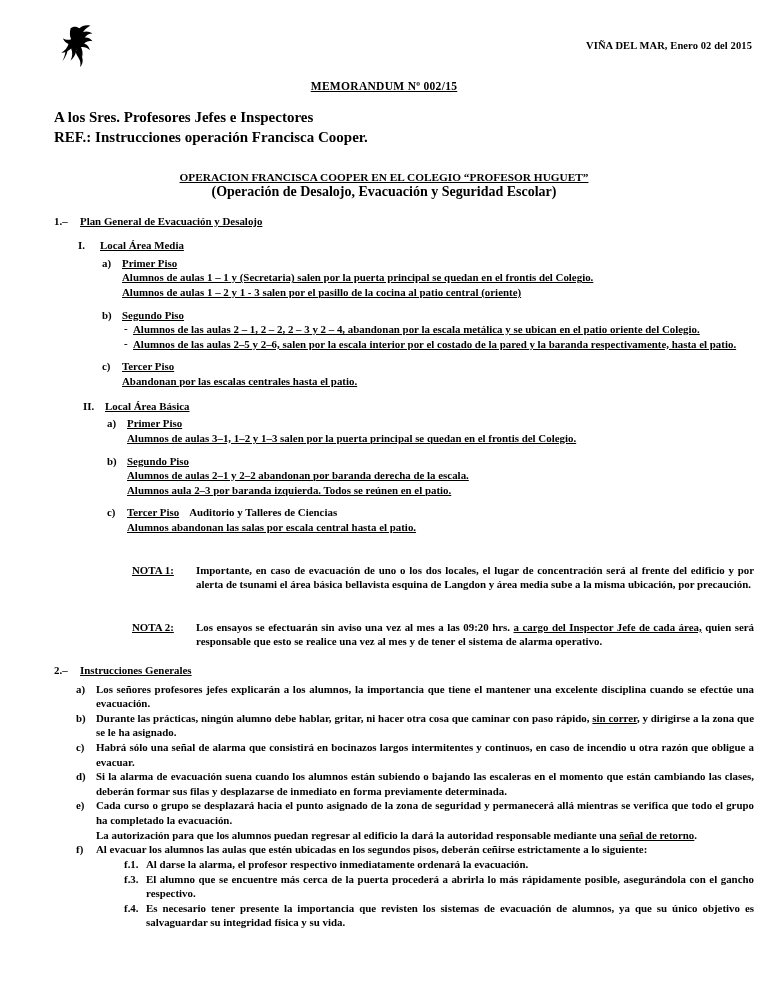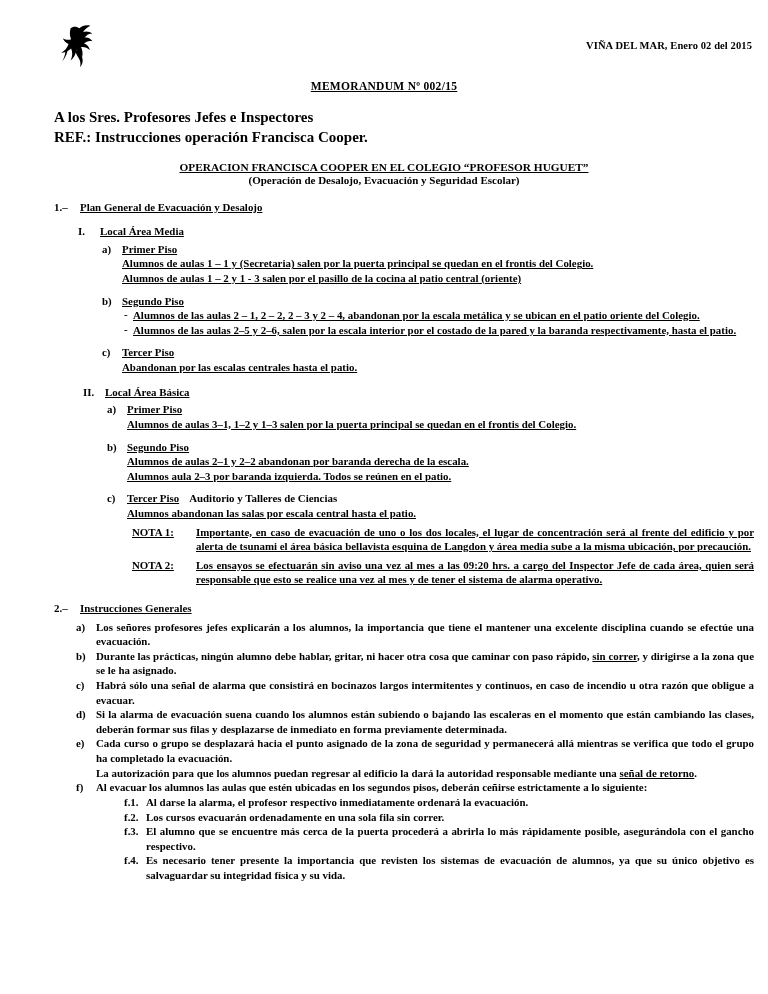--- a/index.html
+++ b/index.html
@@ -62,26 +62,26 @@
     font-size: 15px;
     line-height: 1.32;
     font-weight: bold;
   }
   .addressee div { white-space: nowrap; }
 
   .op-title {
     text-align: center;
     font-size: 11.3px;
     font-weight: bold;
-    margin-top: 13px;
+    margin-top: 23px;
   }
   .op-title .u { text-decoration: underline; }
   .op-sub {
     text-align: center;
-    font-size: 11px;
+    font-size: 14px;
     margin-top: 1px;
     font-weight: bold;
   }
 
   
   .body {
     margin-top: 14px;
     font-size: 10.9px;
     line-height: 1.34;
     font-weight: bold;
@@ -158,24 +158,23 @@
     position: absolute;
     left: 0;
     top: -1px;
   }
 
   
   .nota {
     position: relative;
     margin-left: 78px;
     margin-right: 14px;
-    margin-top: 4px;
+    margin-top: 28px;
     padding-left: 64px;
     text-align: justify;
-    text-decoration: underline;
   }
   .nota .label {
     position: absolute;
     left: 0;
     top: 0;
     text-decoration: underline;
     white-space: nowrap;
   }
   .nota .u { text-decoration: underline; }
 
@@ -384,24 +383,20 @@
       <div class="g-item">
         <span class="mk">f)</span>
         <span>Al evacuar los alumnos las aulas que estén ubicadas en los segundos pisos, deberán ceñirse estrictamente a lo siguiente:</span>
 
         <div class="f-list">
           <div class="f-item">
             <span class="mk">f.1.</span>
             <span>Al darse la alarma, el profesor respectivo inmediatamente ordenará la evacuación.</span>
           </div>
           <div class="f-item">
-            <span class="mk">f.2.</span>
-            <span>Los cursos evacuarán ordenadamente en una sola fila sin correr.</span>
-          </div>
-          <div class="f-item">
             <span class="mk">f.3.</span>
             <span>El alumno que se encuentre más cerca de la puerta procederá a abrirla lo más rápidamente posible, asegurándola con el gancho respectivo.</span>
           </div>
           <div class="f-item">
             <span class="mk">f.4.</span>
             <span>Es necesario tener presente la importancia que revisten los sistemas de evacuación de alumnos, ya que su único objetivo es salvaguardar su integridad física y su vida.</span>
           </div>
         </div>
       </div>
 

